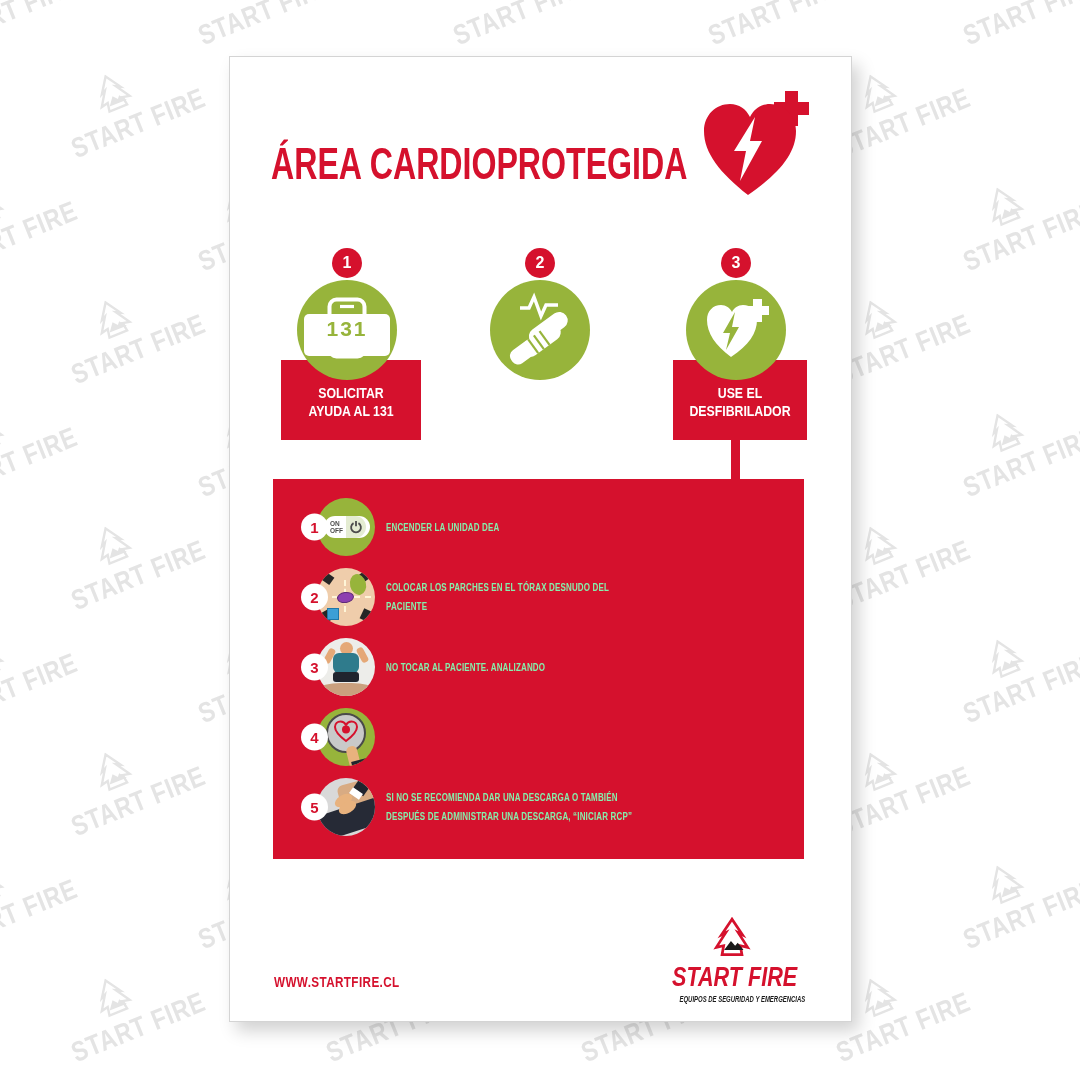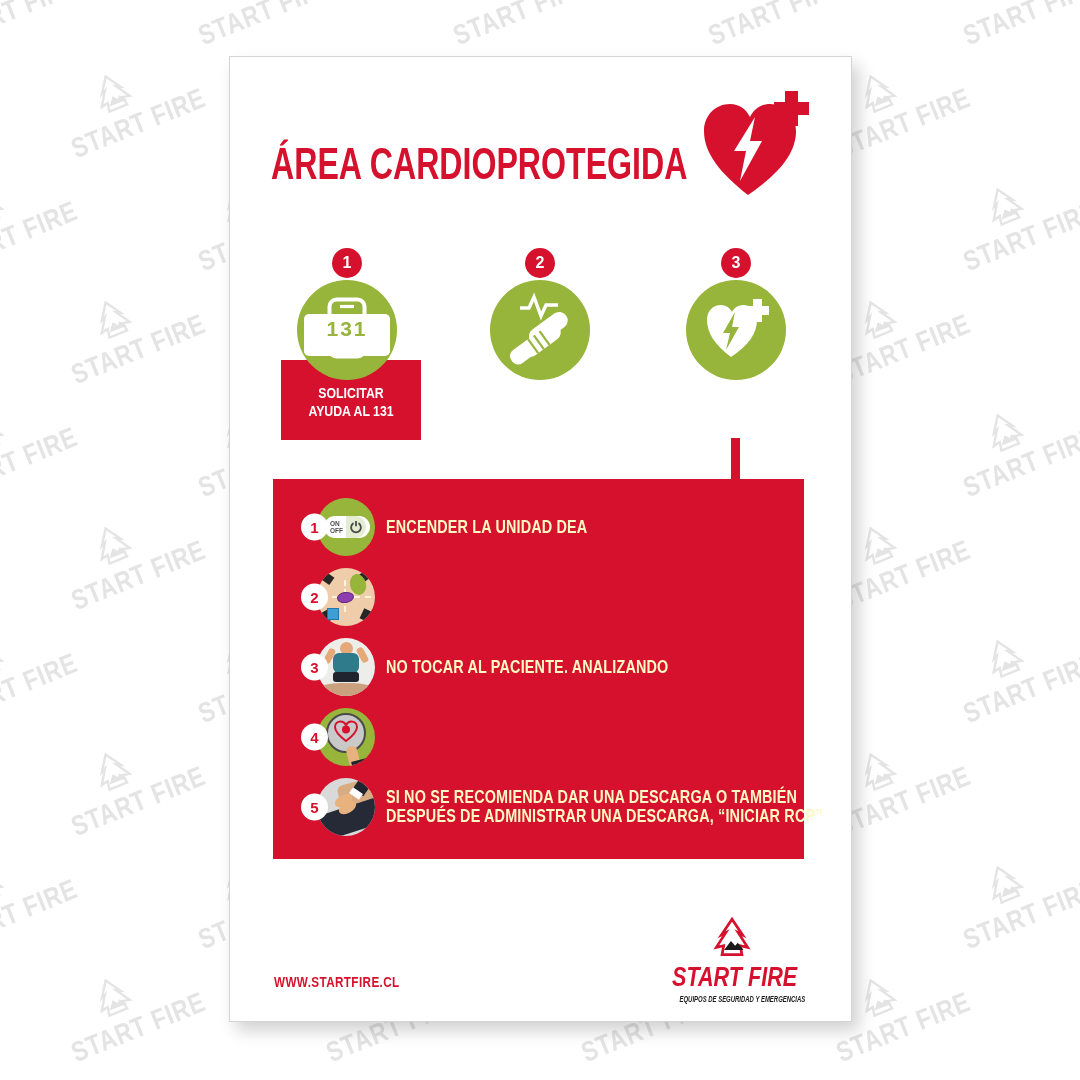--- a/index.html
+++ b/index.html
@@ -83,21 +83,21 @@
   .p-iconwrap { position:relative; width:85px; height:70px; flex:0 0 85px; }
   .p-badge {
     position:absolute; left:0; top:50%; transform:translateY(-50%); z-index:2;
     width:27px; height:27px; background:#fff; border-radius:50%;
     color:#d5112d; font-size:15px; font-weight:bold; line-height:27px; text-align:center;
   }
   .p-circle {
     position:absolute; left:16px; top:50%; transform:translateY(-50%);
     width:58px; height:58px; border-radius:50%; overflow:hidden;
   }
-  .p-text { flex:1; color:#fef9c3; font-size:18px; font-weight:bold; line-height:19px; }
+  .p-text { flex:1; color:#86efac; font-size:10px; font-weight:bold; line-height:19px; }
   .p-line { display:block; white-space:nowrap; transform:scaleX(0.8); transform-origin:0 50%; letter-spacing:0.2px; }
 
   
   .ic-power { background:#97b43b; }
   .power-pill {
     position:absolute; left:7px; top:18px; width:46px; height:22px;
     background:#fff; border-radius:11px; display:flex; align-items:center;
   }
   .power-pill .onoff {
     padding-left:6px; font-size:6.5px; font-weight:bold; color:#4c4c4c; line-height:7px; text-align:left;
@@ -508,20 +508,26 @@
     </div>
     <div class="step-circle">
       <svg class="heartplus-svg" width="66" height="62" viewBox="0 0 66 62">
         <g fill="#ffffff">
           <rect x="50" y="0" width="9" height="23"></rect>
           <rect x="43" y="7" width="23" height="9"></rect>
           <path d="M28 58 C 12 46 4 34 4 21 C4 12 10 6 18 6 C23 6 27 9 29 13 C31 9 35 6 40 6 C48 6 54 12 54 21 C54 34 46 46 28 58 Z"></path>
         </g>
         <polygon fill="#97b43b" points="32,13 20,34 27,34 23,51 36,28 29,28"></polygon>
       </svg>
+    </div>
+    <div class="step-box">
+      <div class="step-label">
+        <span class="cxc">USE EL</span>
+        <span class="cxc">DESFIBRILADOR</span>
+      </div>
     </div>
   </div>
 
   <div id="connector"></div>
 
   <div id="panel">
 
     <div class="p-row">
       <div class="p-iconwrap">
         <div class="p-circle ic-power">
@@ -558,20 +564,24 @@
           <div class="dash-h"></div>
           <div class="dash-v"></div>
           <div class="pad-green"></div>
           <div class="pad-purple"></div>
           <div class="pad-blue"></div>
         </div>
         <div class="p-badge">
           <span>2</span>
         </div>
       </div>
+      <div class="p-text">
+        <span class="p-line">COLOCAR LOS PARCHES EN EL TÓRAX DESNUDO DEL</span>
+        <span class="p-line">PACIENTE</span>
+      </div>
     </div>
 
     <div class="p-row">
       <div class="p-iconwrap">
         <div class="p-circle ic-notouch">
           <div class="head"></div>
           <div class="arm-l"></div>
           <div class="arm-r"></div>
           <div class="shirt"></div>
           <div class="short"></div>

